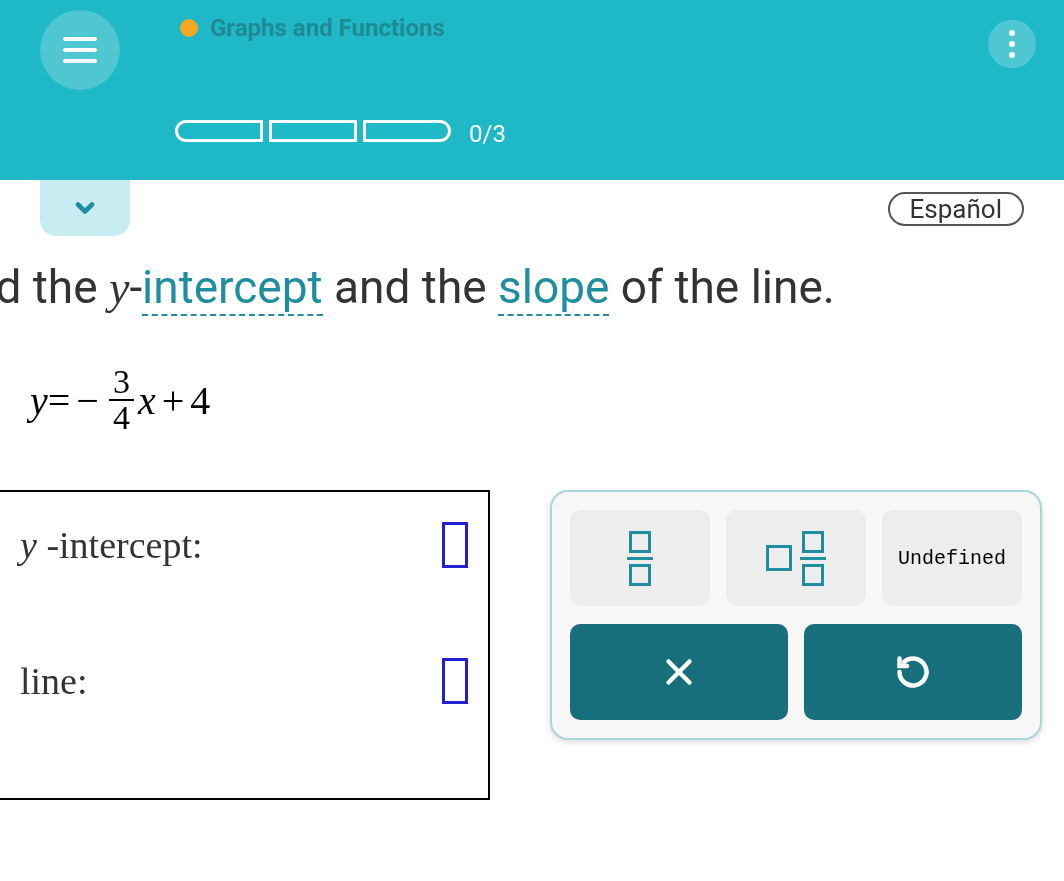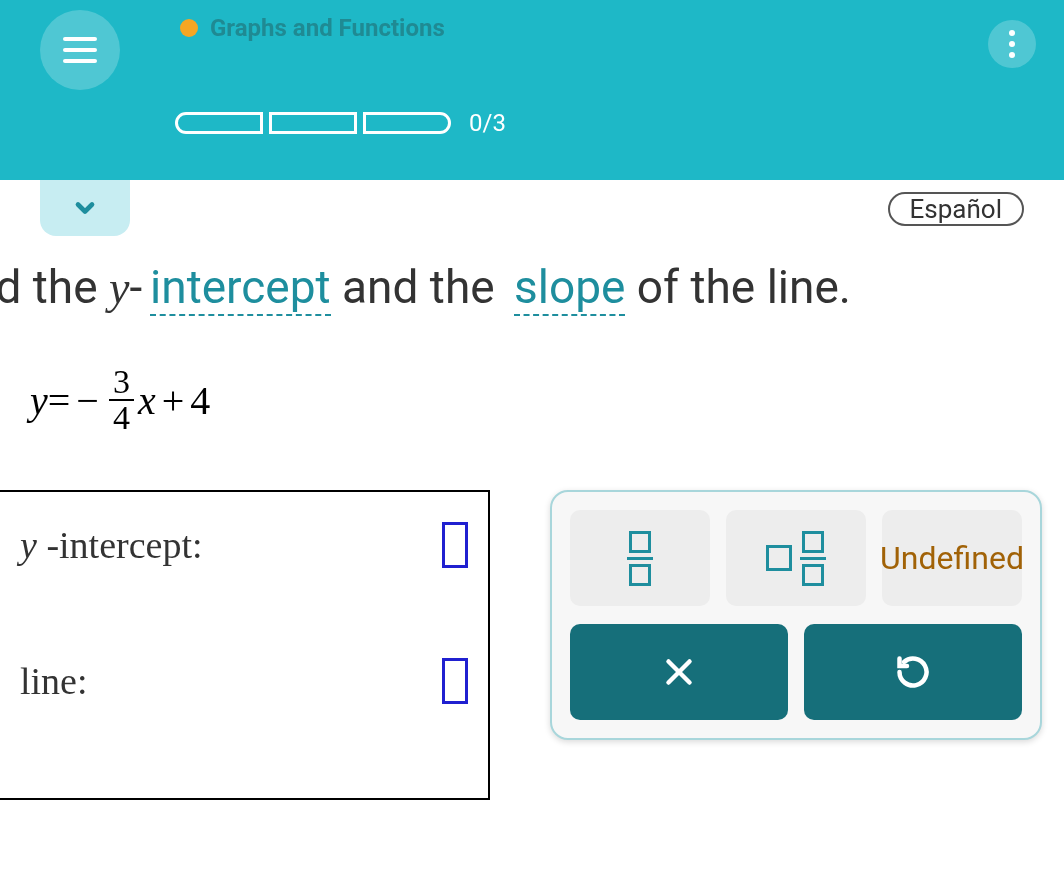--- a/index.html
+++ b/index.html
@@ -63,23 +63,23 @@
       display: flex;
       flex-direction: column;
       align-items: center;
       justify-content: center;
       gap: 5px;
     }
     .kebab span { width: 6px; height: 6px; background: white; border-radius: 50%; display: block; }
     .progress-row {
       position: absolute;
       left: 175px;
-      top: 109px;
-      display: flex;
-      align-items: center;
+      top: 120px;
+      display: flex;
+      align-items: flex-start;
       gap: 6px;
     }
     .progress-seg {
       width: 88px;
       height: 22px;
       border: 3px solid white;
       background: transparent;
     }
     .progress-seg.first { border-radius: 12px 0 0 12px; }
     .progress-seg.last { border-radius: 0 12px 12px 0; }
@@ -119,21 +119,20 @@
       color: #333;
       margin-left: -30px;
       line-height: 1.2;
       white-space: nowrap;
     }
     .term-italic { font-style: italic; font-family: "Times New Roman", serif; }
     .link-term {
       color: #1e8e9e;
       border-bottom: 2px dashed #1e8e9e;
       text-decoration: none;
-      margin-left: 8px;
     }
     .equation {
       font-family: "Times New Roman", serif;
       font-size: 40px;
       color: #000;
       display: flex;
       align-items: center;
       margin: 50px 0 0 30px;
     }
     .equation .it { font-style: italic; }
@@ -186,21 +185,21 @@
       width: 140px;
       height: 96px;
       border-radius: 10px;
       display: flex;
       align-items: center;
       justify-content: center;
       background: #ededed;
     }
     .tool-btn.dark { background: #166f7a; }
     .tool-btn.wide2 { width: 218px; }
-    .undef { color: #a16207; font-size: 32px; }
+    .undef { color: #000000; font-size: 20px; font-family: Liberation Mono, monospace; }
     .frac-icon {
       display: inline-flex;
       flex-direction: column;
       align-items: center;
       gap: 4px;
     }
     .frac-icon .box { width: 22px; height: 22px; border: 3px solid #1e8e9e; }
     .frac-icon .bar { width: 26px; height: 3px; background: #1e8e9e; }
     .mixed-icon { display: inline-flex; align-items: center; gap: 8px; }
     .mixed-icon .whole { width: 26px; height: 26px; border: 3px solid #1e8e9e; }

